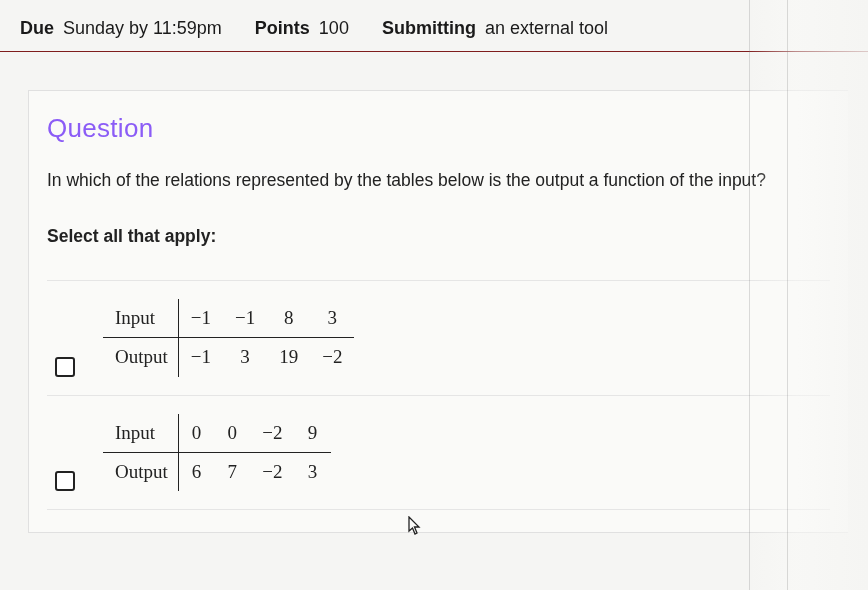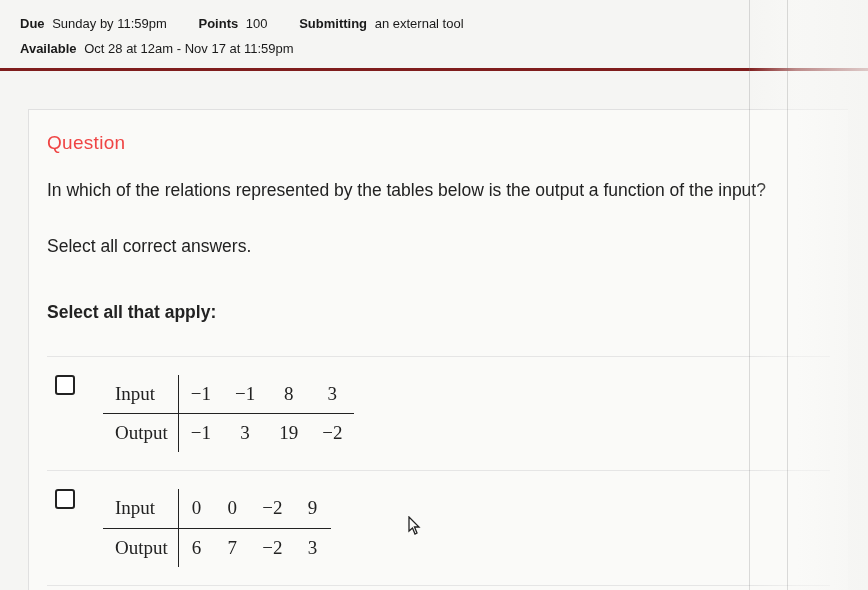--- a/index.html
+++ b/index.html
@@ -11,23 +11,23 @@
       font-family: "Helvetica Neue", Arial, sans-serif;
       background: #f5f5f3;
       width: 868px;
       height: 590px;
       overflow: hidden;
       position: relative;
       color: #1a1a1a;
     }
     .meta-bar {
       padding: 14px 20px 4px 20px;
-      font-size: 13px;
+      font-size: 18px;
       line-height: 1.6;
-      border-bottom: 3px solid #7f1d1d;
+      border-bottom: 1px solid #7f1d1d;
     }
     .meta-row {
       margin-bottom: 4px;
     }
     .meta-label {
       font-weight: 600;
       margin-right: 4px;
     }
     .meta-value {
       font-weight: 400;
@@ -35,23 +35,23 @@
     }
     .question-panel {
       margin: 38px 0 0 28px;
       border: 1px solid #e0e0e0;
       border-right: none;
       background: #fafaf8;
       padding: 22px 18px;
       width: 820px;
     }
     .question-heading {
-      font-size: 19px;
+      font-size: 26px;
       font-weight: 500;
-      color: #ef4444;
+      color: #8b5cf6;
       margin-bottom: 22px;
       letter-spacing: 0.3px;
     }
     .question-body {
       font-size: 17.5px;
       line-height: 1.6;
       color: #222;
     }
     .prompt {
       margin-bottom: 28px;
@@ -61,21 +61,21 @@
     }
     .apply {
       margin-bottom: 30px;
       font-weight: bold;
     }
     .options {
       border-top: 1px solid #e5e5e5;
     }
     .option-row {
       display: flex;
-      align-items: flex-start;
+      align-items: flex-end;
       padding: 18px 8px 18px 8px;
       border-bottom: 1px solid #e5e5e5;
     }
     .checkbox {
       width: 20px;
       height: 20px;
       border: 2px solid #222;
       border-radius: 3px;
       flex-shrink: 0;
       margin-right: 28px;
@@ -129,31 +129,26 @@
 
 <div class="meta-bar">
   <div class="meta-row">
     <span class="meta-label">Due</span>
     <span class="meta-value">Sunday by 11:59pm</span>
     <span class="meta-label">Points</span>
     <span class="meta-value">100</span>
     <span class="meta-label">Submitting</span>
     <span class="meta-value">an external tool</span>
   </div>
-  <div class="meta-row">
-    <span class="meta-label">Available</span>
-    <span class="meta-value">Oct 28 at 12am - Nov 17 at 11:59pm</span>
-  </div>
 </div>
 
 <div class="question-panel">
   <h2 class="question-heading">Question</h2>
   <div class="question-body">
     <p class="prompt">In which of the relations represented by the tables below is the output a function of the input?</p>
-    <p class="instr">Select all correct answers.</p>
     <p class="apply">Select all that apply:</p>
 
     <div class="options">
 
       <div class="option-row">
         <div class="checkbox"></div>
         <table class="rel-table">
           <tbody>
               <tr>
             <td class="row-label">Input</td>

